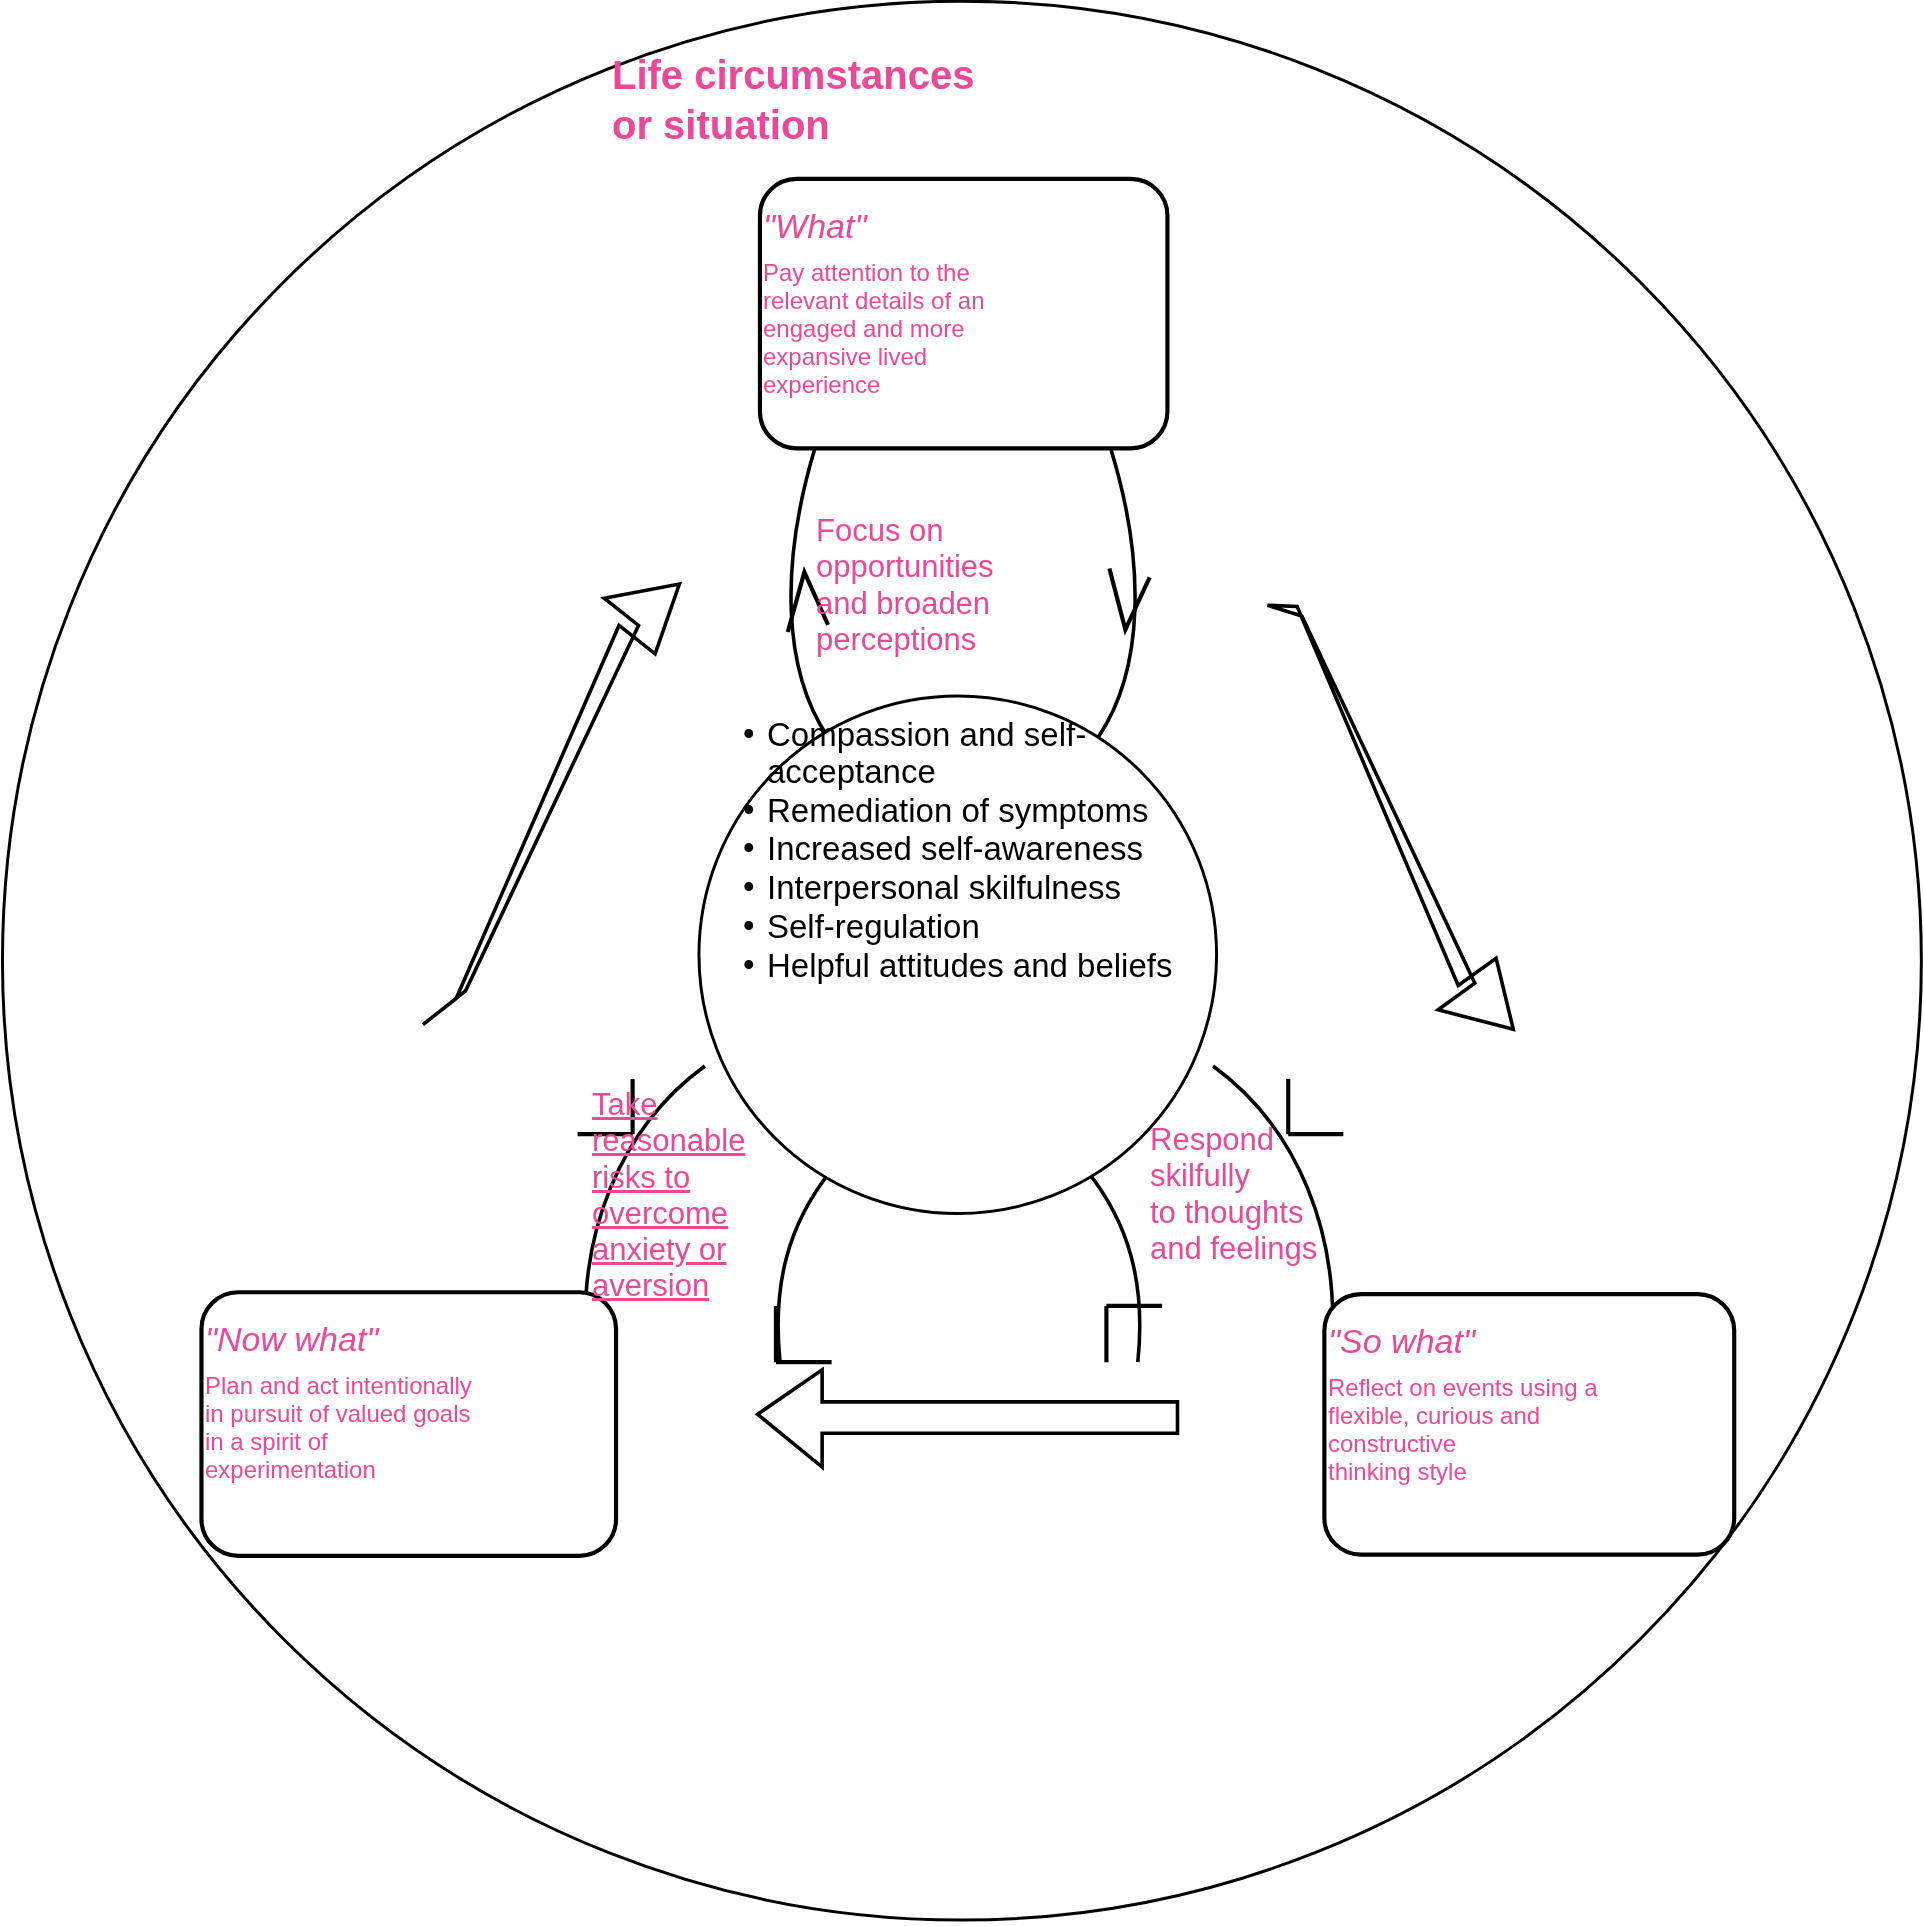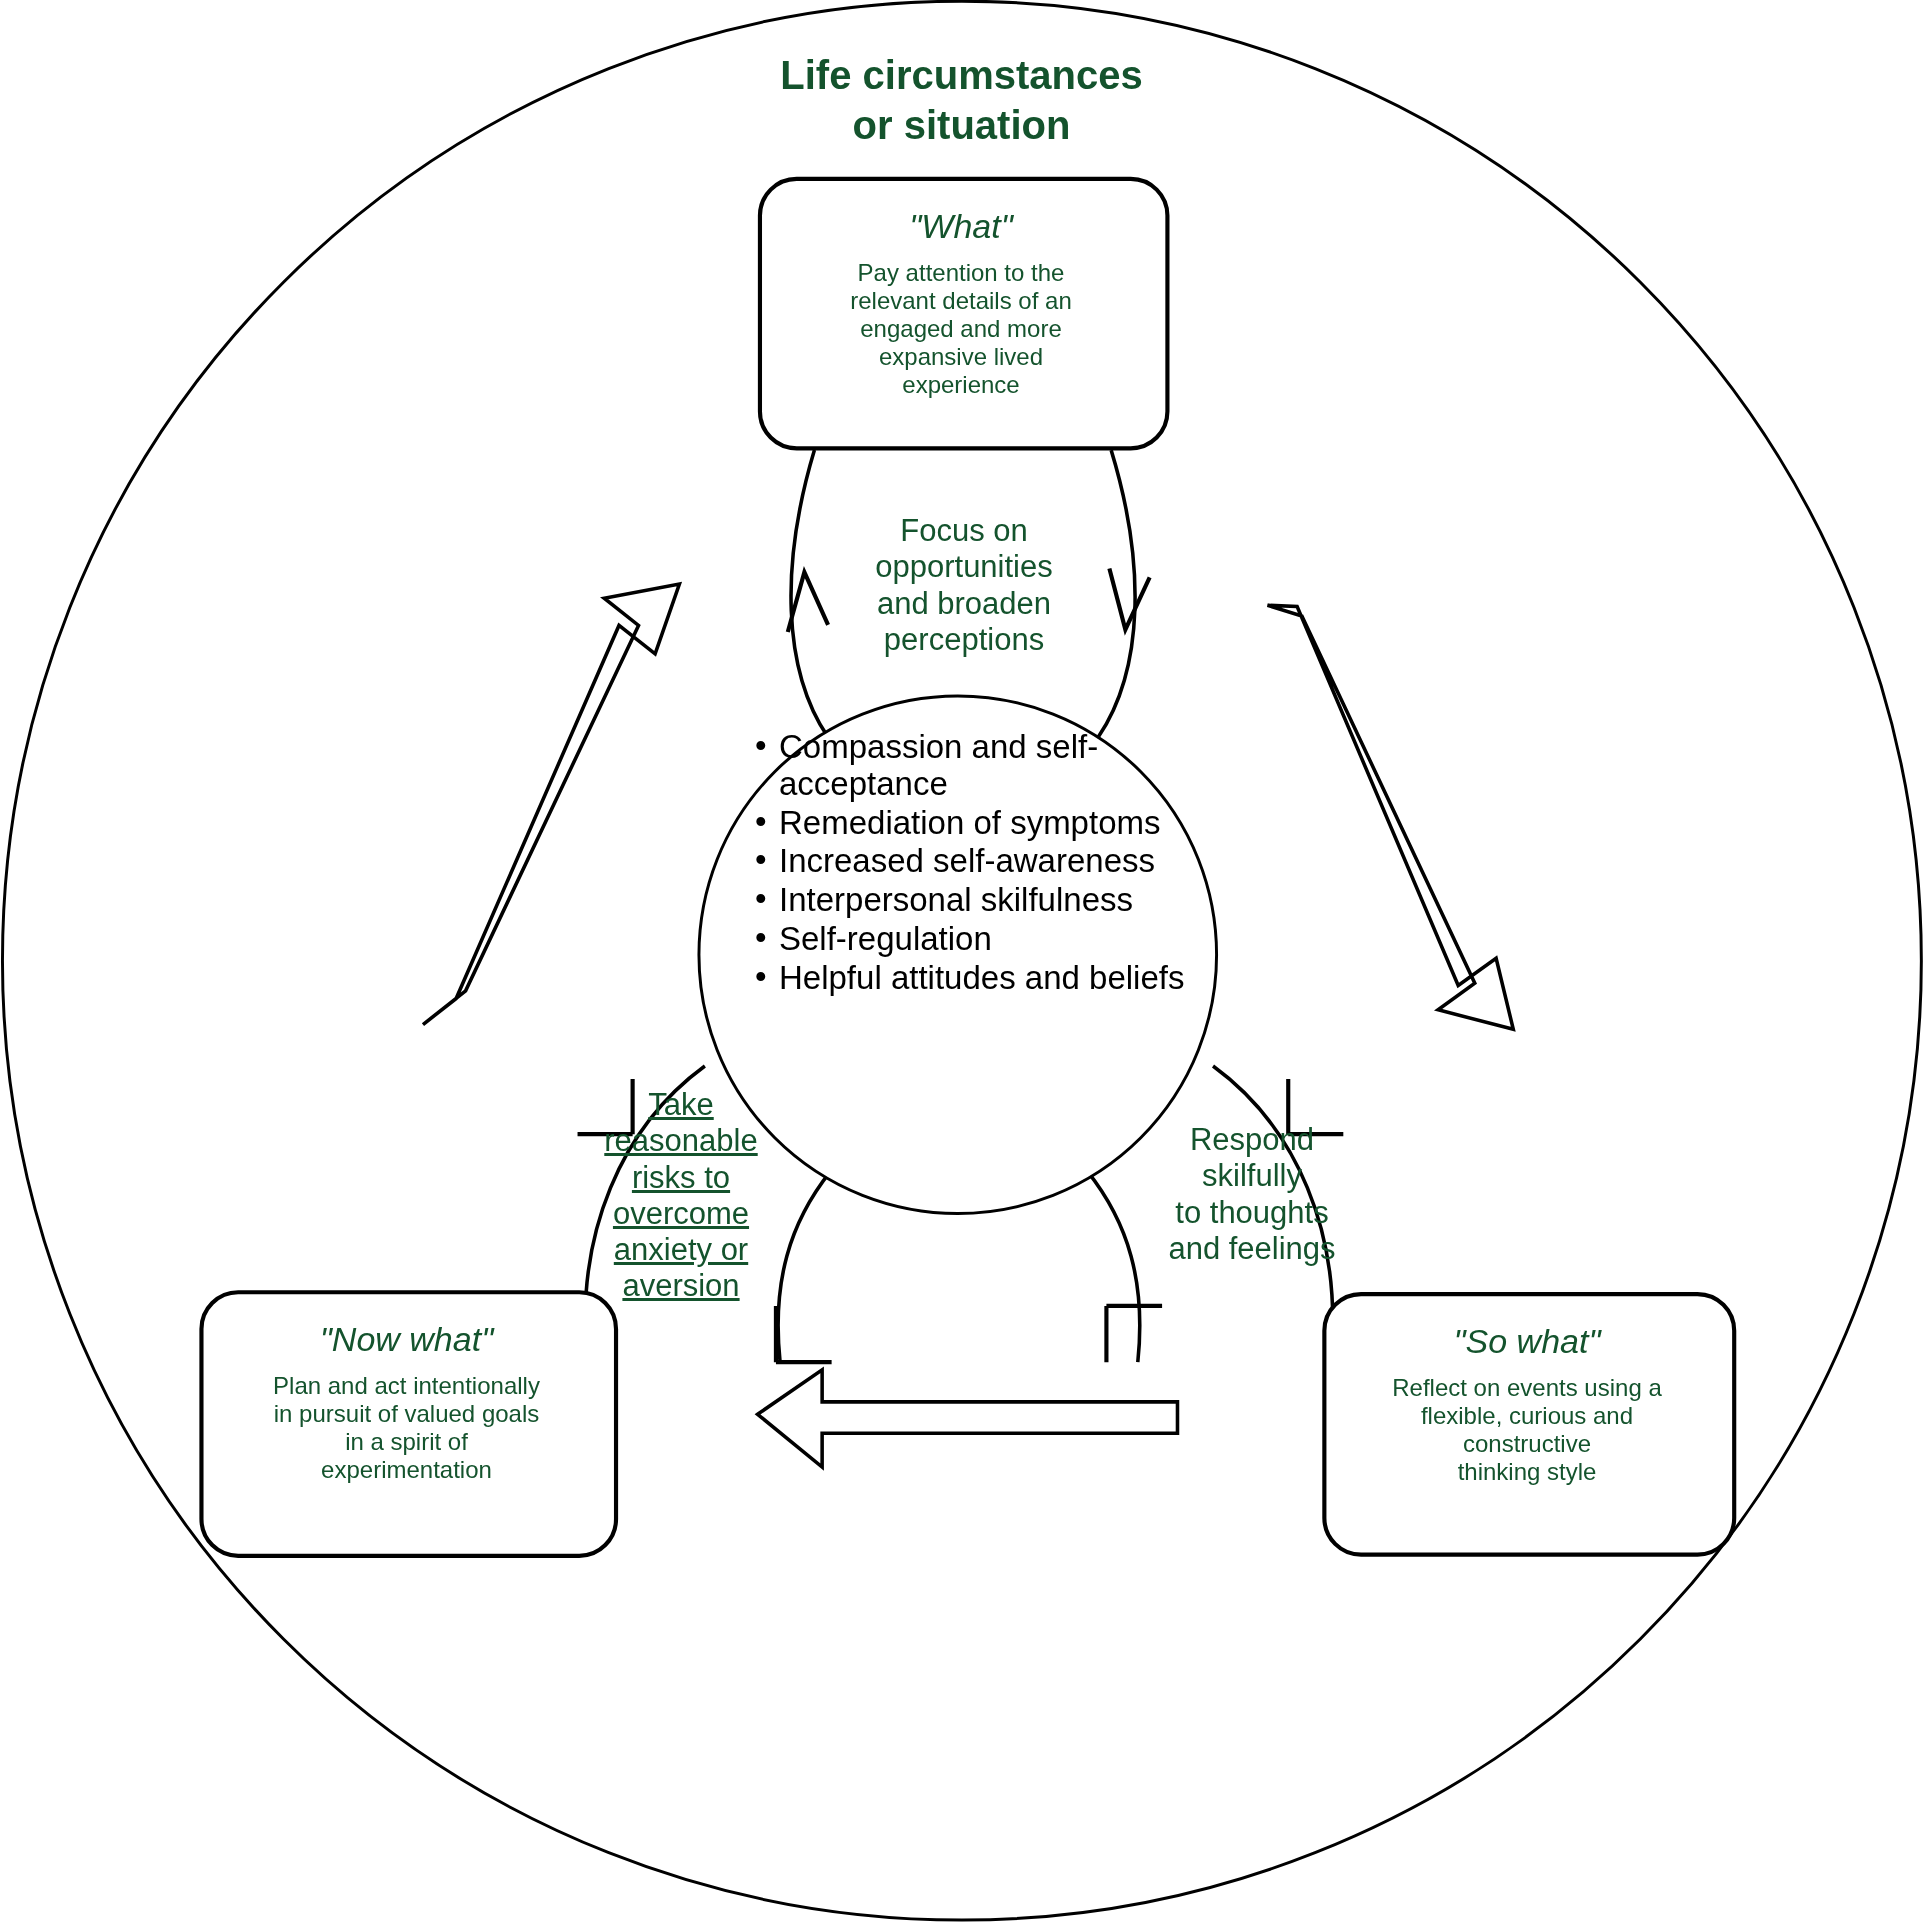--- a/index.html
+++ b/index.html
@@ -56,22 +56,21 @@
   }
   .arrow-barb {
     fill: none;
     stroke: #000000;
     stroke-width: 7;
     stroke-linecap: butt;
   }
   
   .txt {
     position: absolute;
-    text-align: center;
-    color: #14532d;
+    color: #ec4899;
     font-family: "Liberation Sans", sans-serif;
     line-height: 1.17;
     white-space: pre-line;
   }
   #outer-title {
     left: 612px;
     top: 50px;
     width: 699px;
     font-size: 40px;
     font-weight: bold;
@@ -133,21 +132,21 @@
   #center-title {
     text-align: center;
     font-size: 39px;
     font-weight: bold;
     color: #000000;
     line-height: 1.15;
     margin: 0 0 6px 0;
   }
   #center-list {
     list-style: none;
-    margin: 12px;
+    margin: 0;
     padding: 0 0 0 43px;
     font-size: 33px;
     line-height: 1.12;
     color: #000000;
     text-align: left;
   }
   #center-list li {
     position: relative;
     margin: 0 0 1.8px 0;
     padding-left: 24px;

